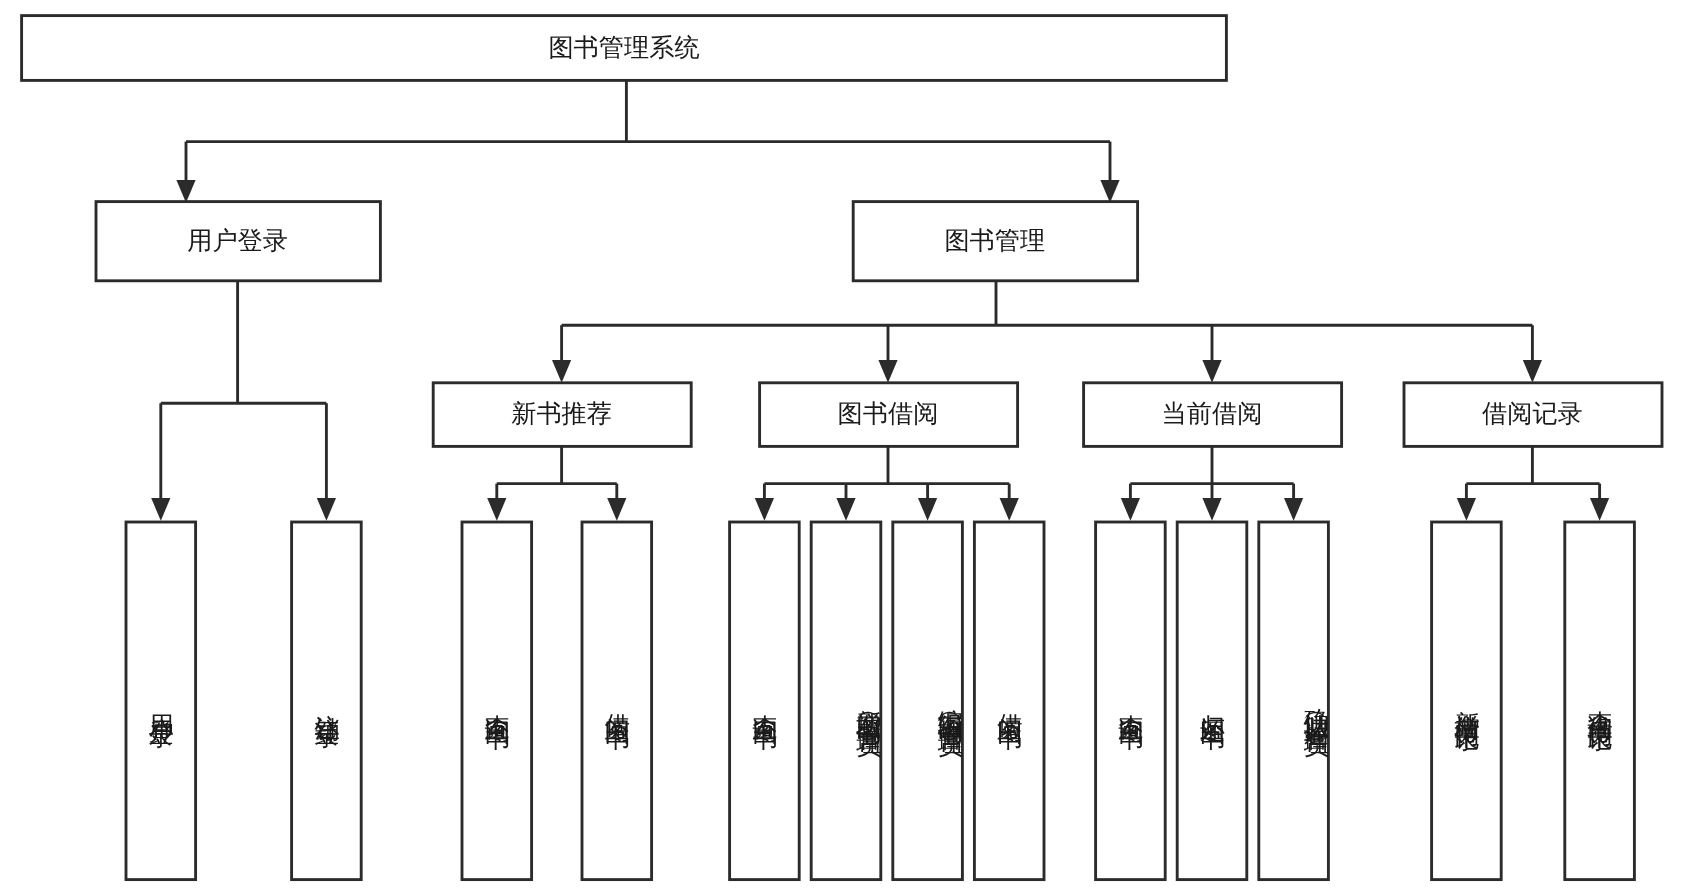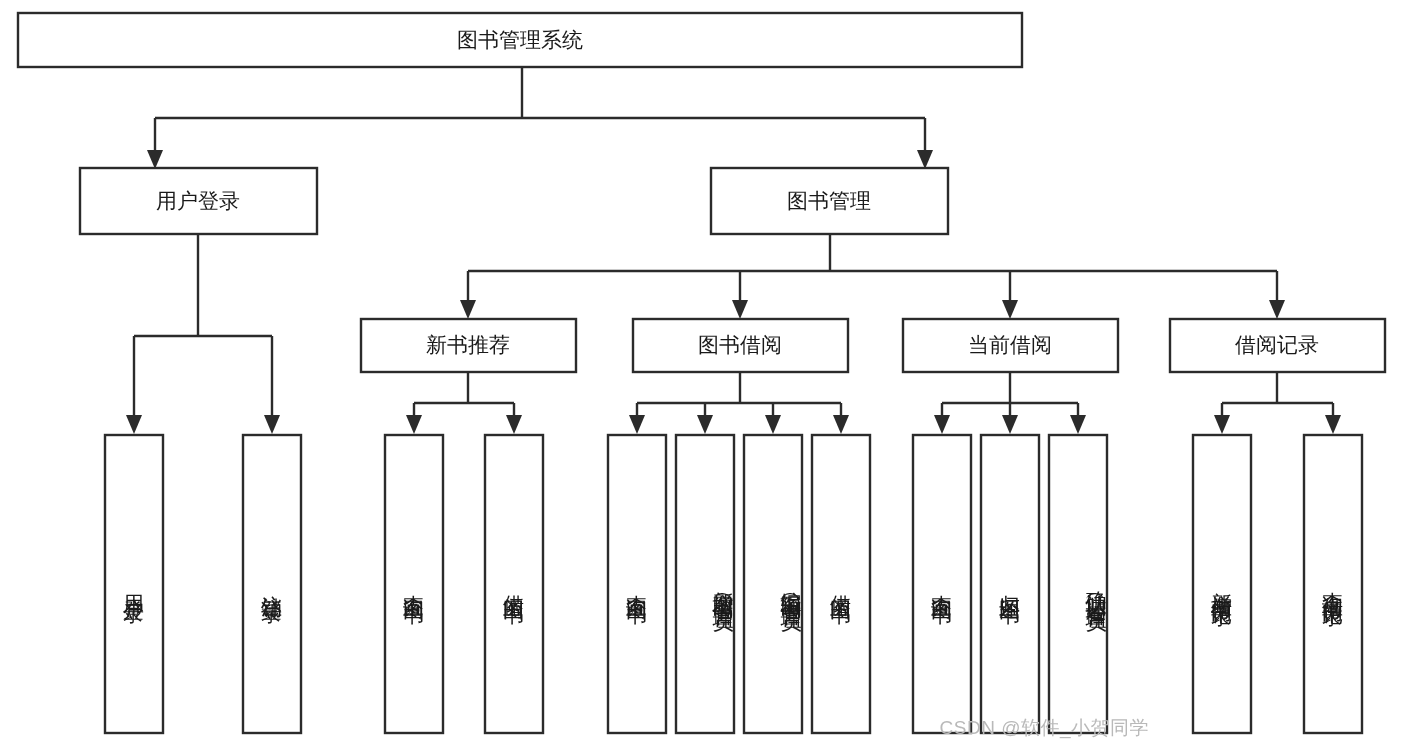--- a/index.html
+++ b/index.html
@@ -224,14 +224,13 @@
   <div class="leaf-label" style="left:744px; top:441px; width:58px; height:292px; display:flex; align-items:flex-start; justify-content:center;">编辑图书（管理员）</div>
   <div class="leaf-label" style="left:812px; top:435px; width:58px; height:298px; display:flex; align-items:center; justify-content:center;">借阅图书</div>
 
   <div class="leaf-label" style="left:913px; top:435px; width:58px; height:298px; display:flex; align-items:center; justify-content:center;">查询图书</div>
   <div class="leaf-label" style="left:981px; top:435px; width:58px; height:298px; display:flex; align-items:center; justify-content:center;">归还图书</div>
   <div class="leaf-label" style="left:1049px; top:441px; width:58px; height:292px; display:flex; align-items:flex-start; justify-content:center;">确认归还（管理员）</div>
 
   <div class="leaf-label" style="left:1193px; top:435px; width:58px; height:298px; display:flex; align-items:center; justify-content:center;">新增借阅记录</div>
   <div class="leaf-label" style="left:1304px; top:435px; width:58px; height:298px; display:flex; align-items:center; justify-content:center;">查询借阅记录</div>
 
-  <div class="watermark">CSDN @软件_小贺同学</div>
 </div>
 
 </body></html>

